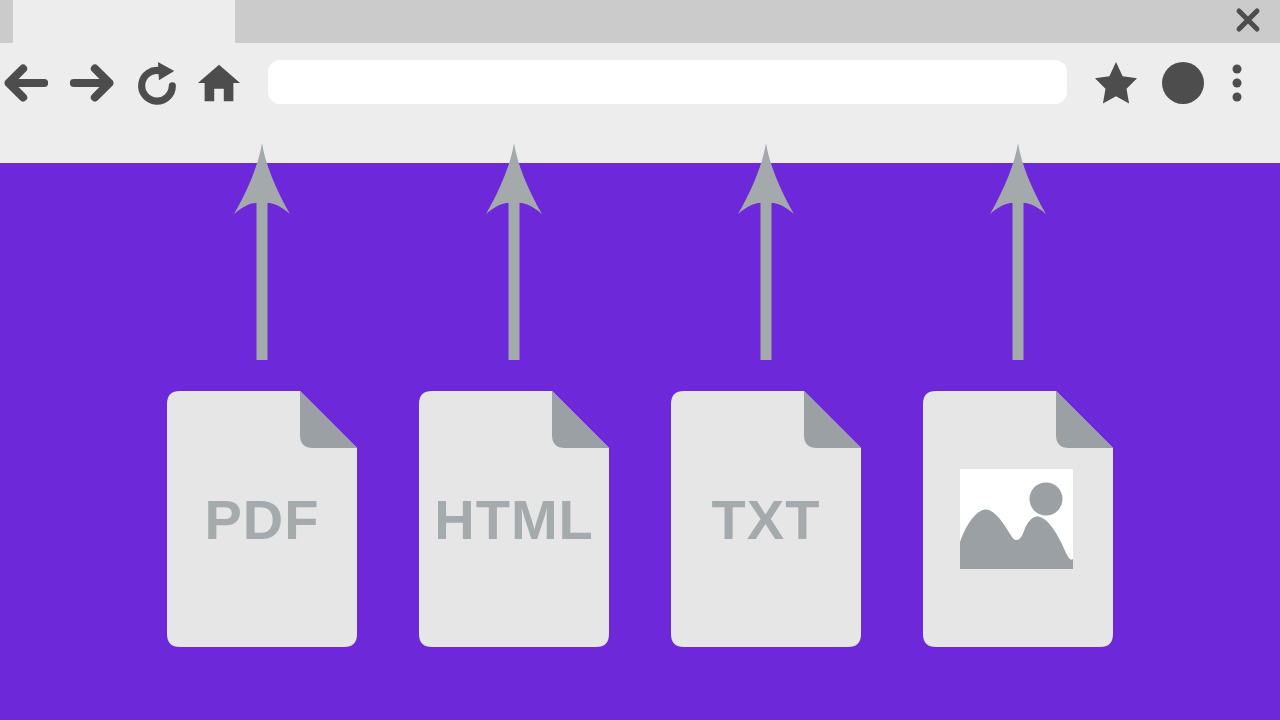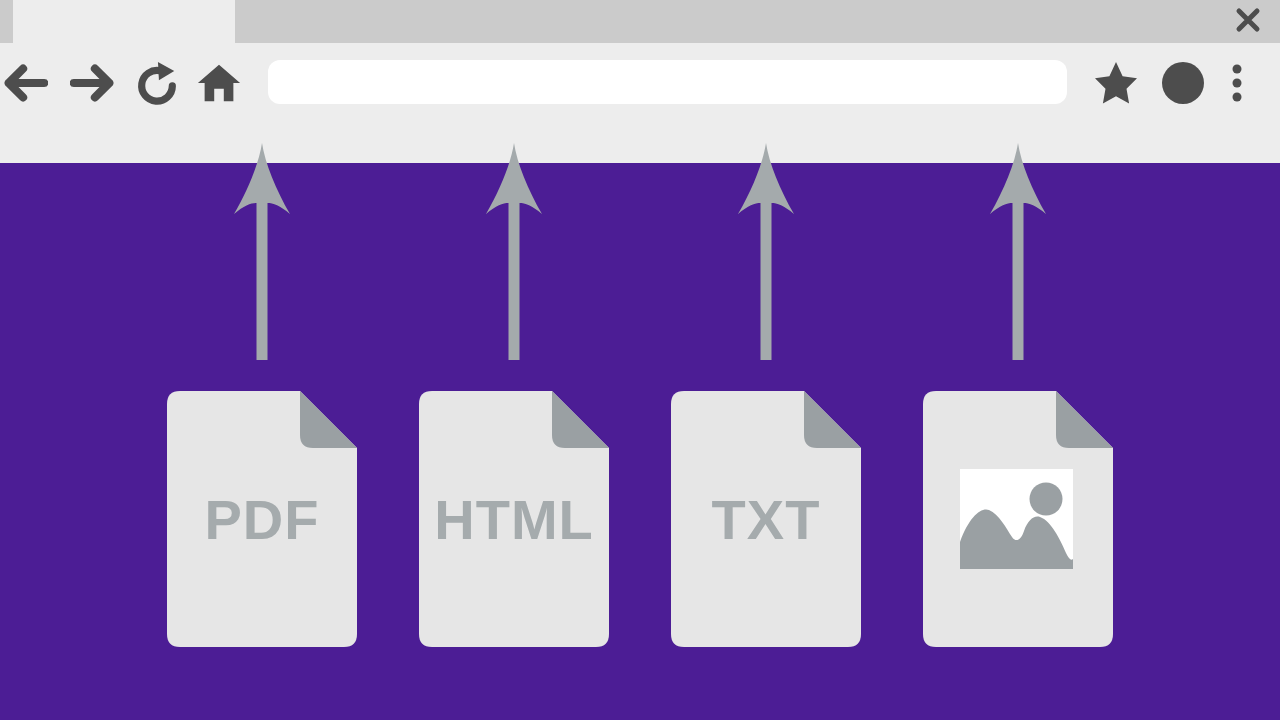--- a/index.html
+++ b/index.html
@@ -1,19 +1,19 @@
 <!DOCTYPE html>
 <html><head>
 <meta charset="utf-8">
 <style>
   * { margin: 0; padding: 0; box-sizing: border-box; }
   html, body { background: #ffffff; font-family: "Liberation Sans", sans-serif; }
   .stage {
     position: relative; width: 1280px; height: 720px;
-    background: #4c1d95; overflow: hidden;
+    background: #6d28d9; overflow: hidden;
   }
   
   .tabbar {
     position: absolute; top: 0; left: 0; width: 1280px; height: 43px;
     background: #cbcbcb;
   }
   .tab {
     position: absolute; left: 13px; top: 0; width: 222px; height: 43px;
     background: #ededed; border: none;
   }

